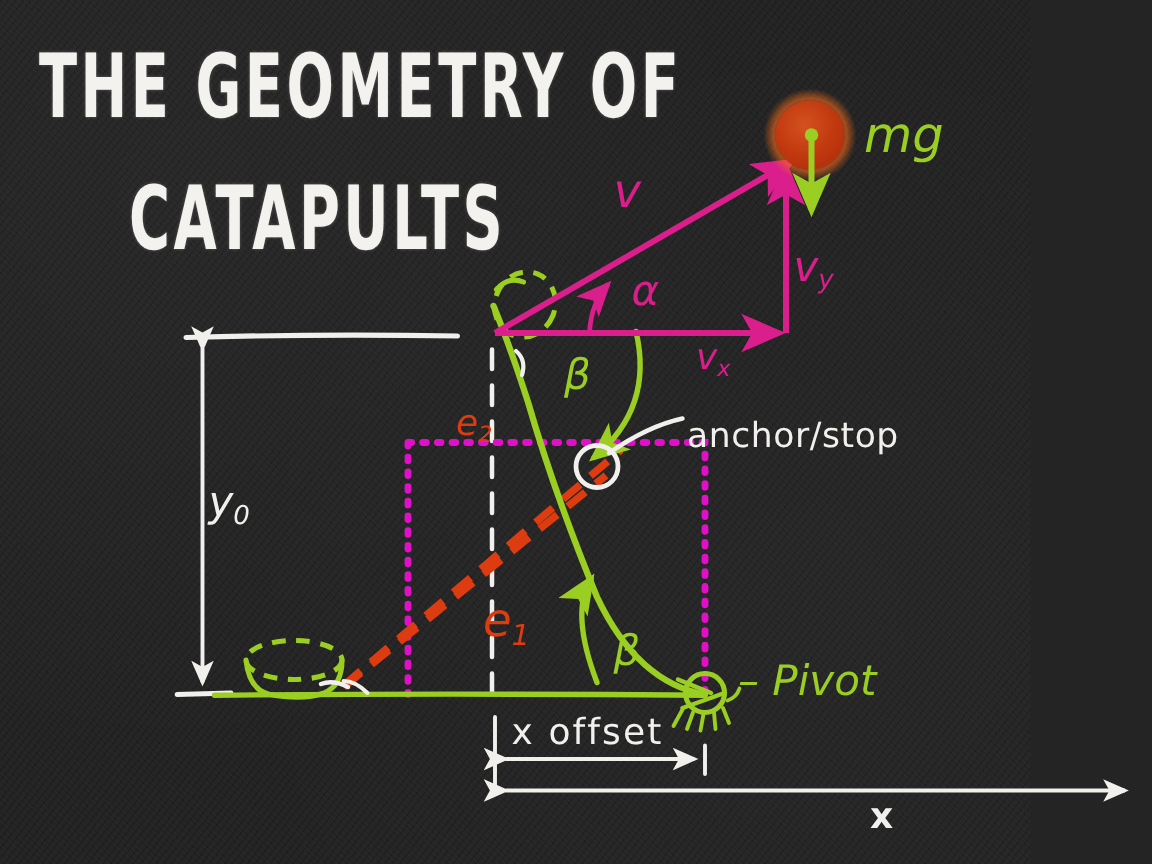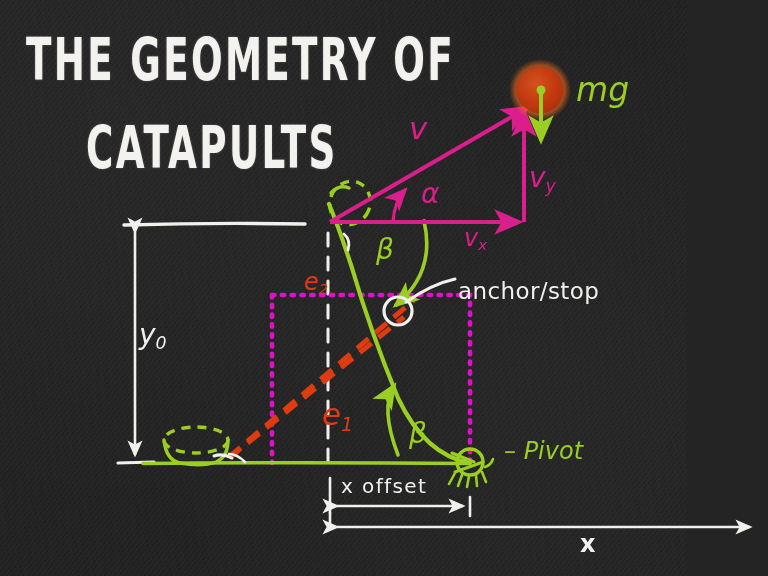--- a/index.html
+++ b/index.html
@@ -205,22 +205,22 @@
   </div>
 
   <div class="lbl hand orange" style="left:304px;top:268px;font-size:24px;">
     <span>e</span><span class="sub">2</span>
   </div>
 
   <div class="lbl hand white" style="left:139px;top:318px;font-size:28px;">
     <span>y</span><span class="sub">0</span>
   </div>
 
-  <div class="lbl white" style="left:341px;top:474px;font-size:20px;letter-spacing:1.4px;">x offset</div>
+  <div class="lbl white" style="left:341px;top:474px;font-size:24px;letter-spacing:1.4px;">x offset</div>
 
   <div class="lbl white" style="left:580px;top:530px;font-size:24px;font-weight:600;">x</div>
 
   <div class="lbl white" style="left:458px;top:261px;font-size:23px;letter-spacing:0.4px;margin-top:17px;">anchor/stop</div>
 
 
-  <div class="lbl hand green" style="left:504px;top:437px;font-size:24px;">– Pivot</div>
+  <div class="lbl hand green" style="left:492px;top:437px;font-size:28px;">– Pivot</div>
 
 </div>
 
 </body></html>

